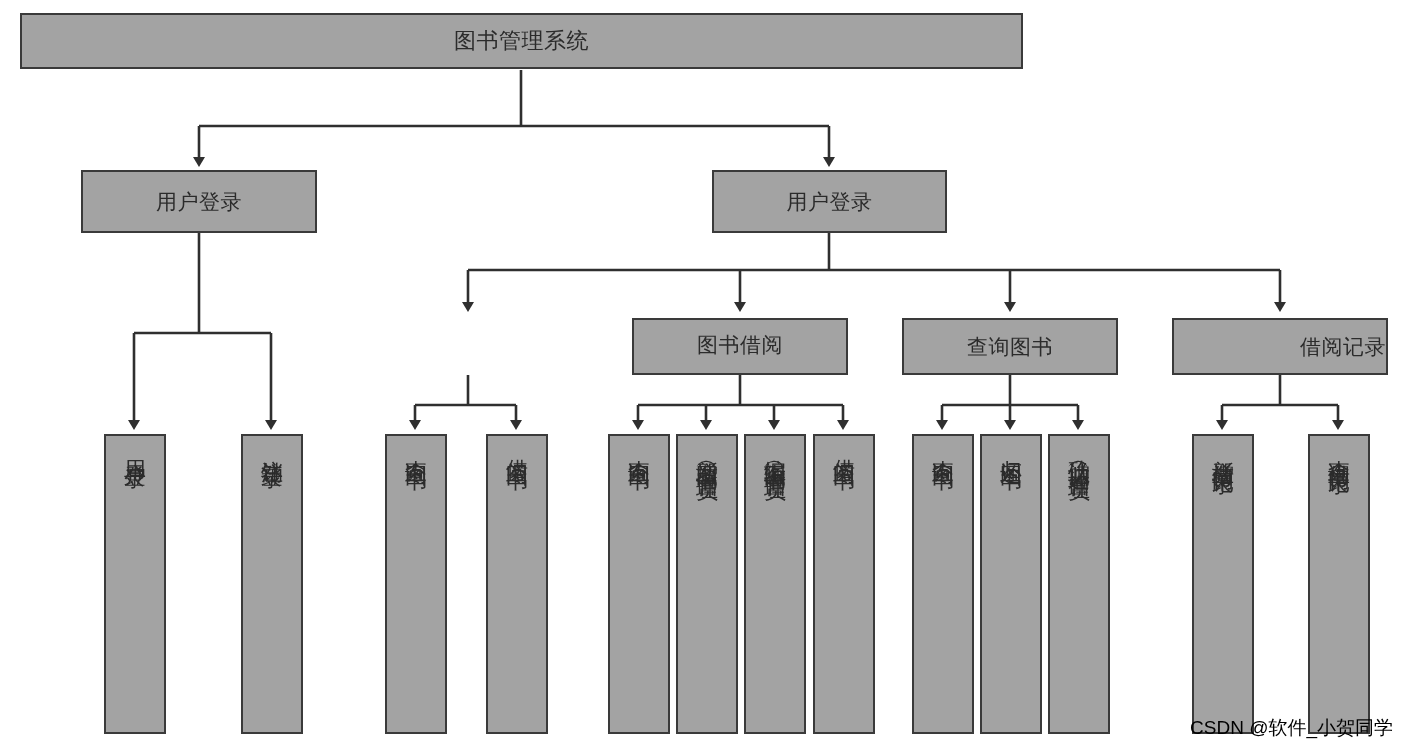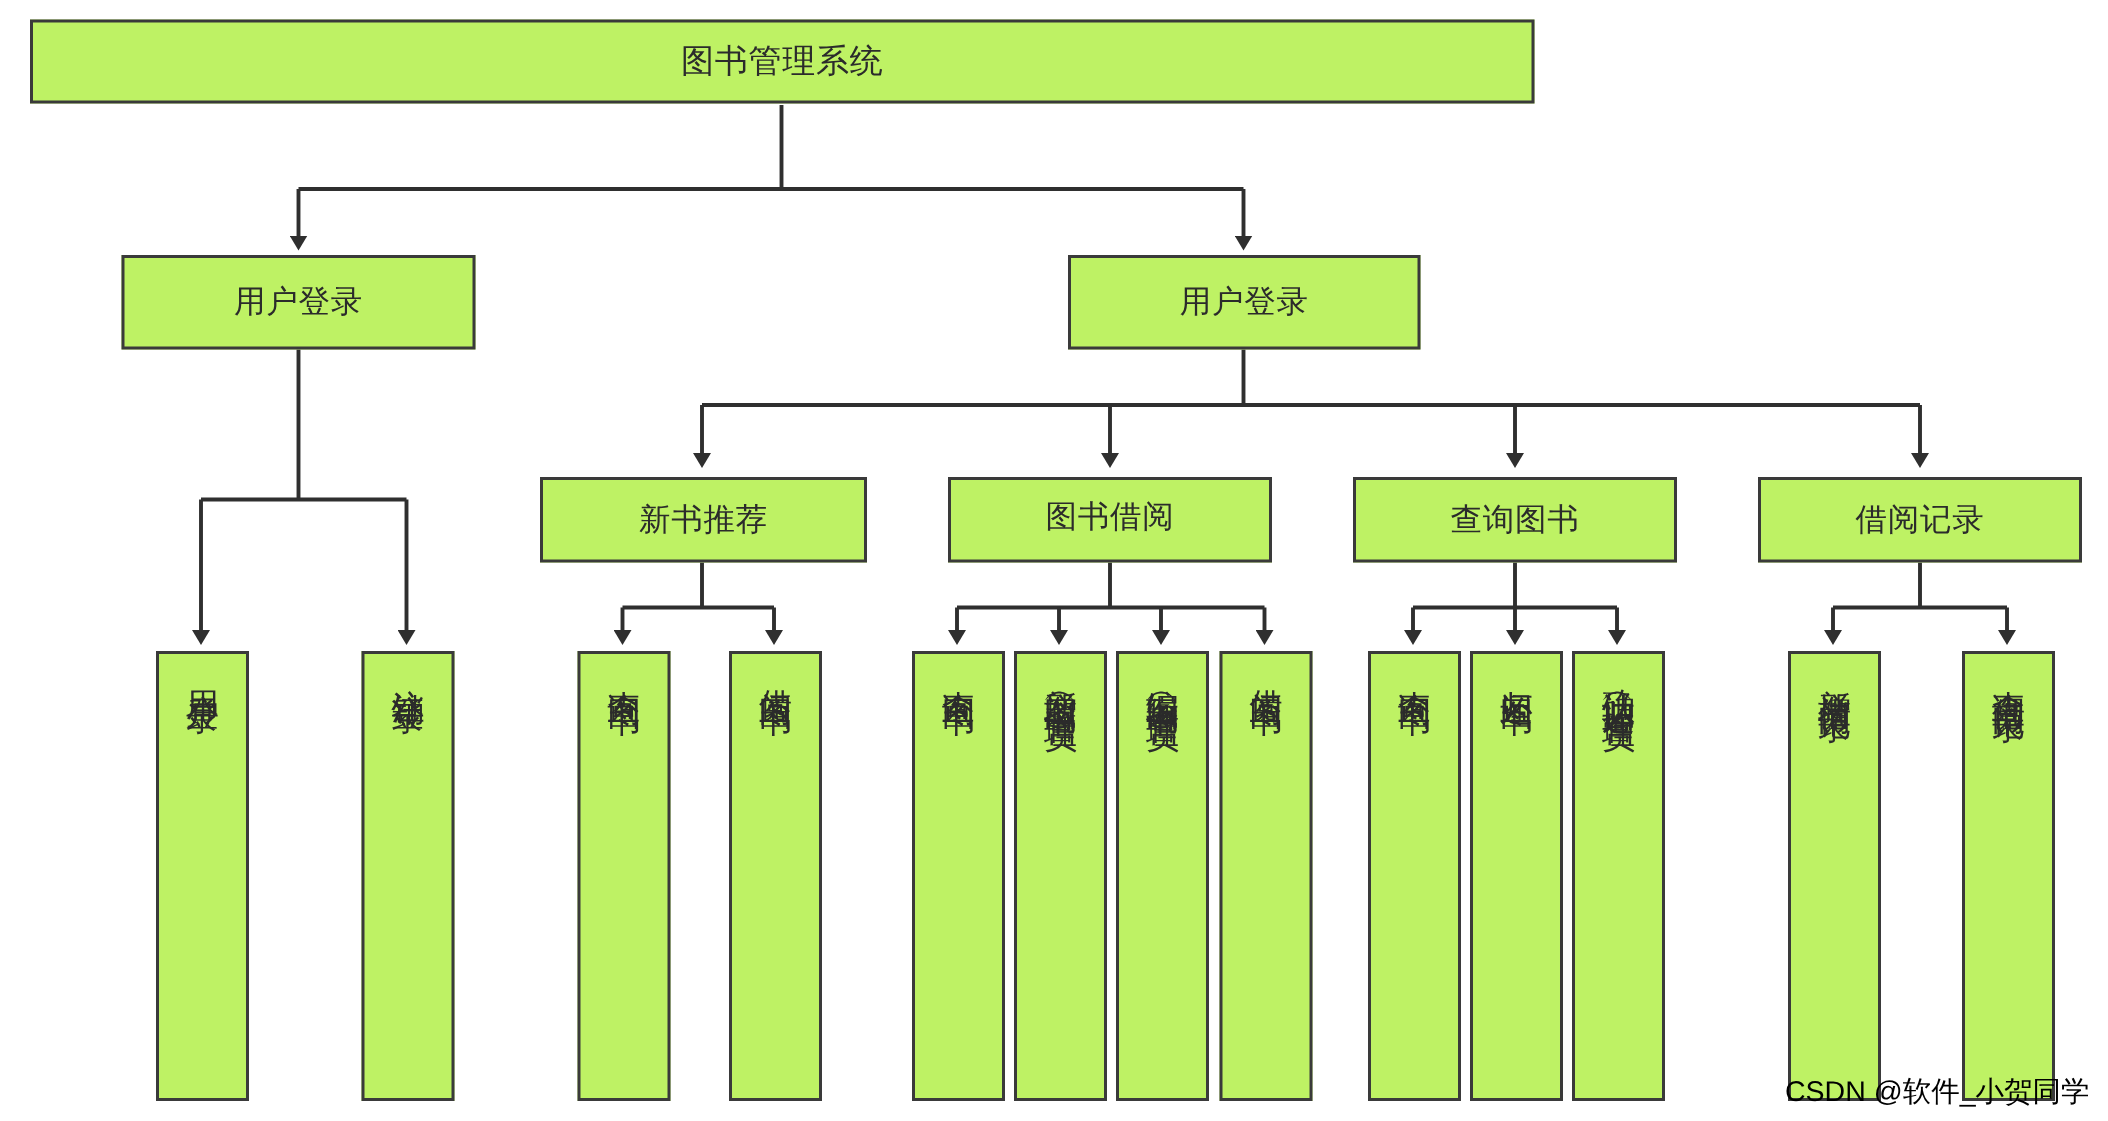--- a/index.html
+++ b/index.html
@@ -7,21 +7,21 @@
     width:1405px;height:747px;
     font-family:"Liberation Sans","DejaVu Sans",sans-serif;
     overflow:hidden;
   }
   #canvas{position:relative;width:1405px;height:747px;background:#fff;}
   svg.wires{position:absolute;left:0;top:0;width:1405px;height:747px;pointer-events:none;}
 
   .node{
     position:absolute;
     box-sizing:border-box;
-    background:#bef264;
+    background:#a3a3a3;
     border:2.5px solid #3a3a3a;
     display:flex;
     align-items:center;
     justify-content:center;
     color:#2b2b2b;
   }
   .node .lbl{
     display:block;
     text-align:center;
     line-height:1.0;
@@ -111,30 +111,27 @@
     <span class="lbl">图书管理系统</span>
   </div>
 
   <div class="node h" style="left:81px;top:170px;width:236px;height:63px;">
     <span class="lbl">用户登录</span>
   </div>
   <div class="node h" style="left:712px;top:170px;width:235px;height:63px;">
     <span class="lbl">用户登录</span>
   </div>
 
-  <div class="node h" style="left:360px;top:318px;width:218px;height:57px;">
-    <span class="lbl">新书推荐</span>
-  </div>
   <div class="node h" style="left:632px;top:318px;width:216px;height:57px;font-family:Liberation Mono, monospace;">
     <span class="lbl">图书借阅</span>
   </div>
   <div class="node h" style="left:902px;top:318px;width:216px;height:57px;">
     <span class="lbl">查询图书</span>
   </div>
-  <div class="node h" style="left:1172px;top:318px;width:216px;height:57px;">
+  <div class="node h" style="left:1172px;top:318px;width:216px;height:57px;justify-content:flex-end;">
     <span class="lbl">借阅记录</span>
   </div>
 
   <div class="node v" style="left:104px;top:434px;width:62px;height:300px;">
     <span class="lbl">用户登录</span>
   </div>
   <div class="node v" style="left:241px;top:434px;width:62px;height:300px;">
     <span class="lbl">注销登录</span>
   </div>
 

